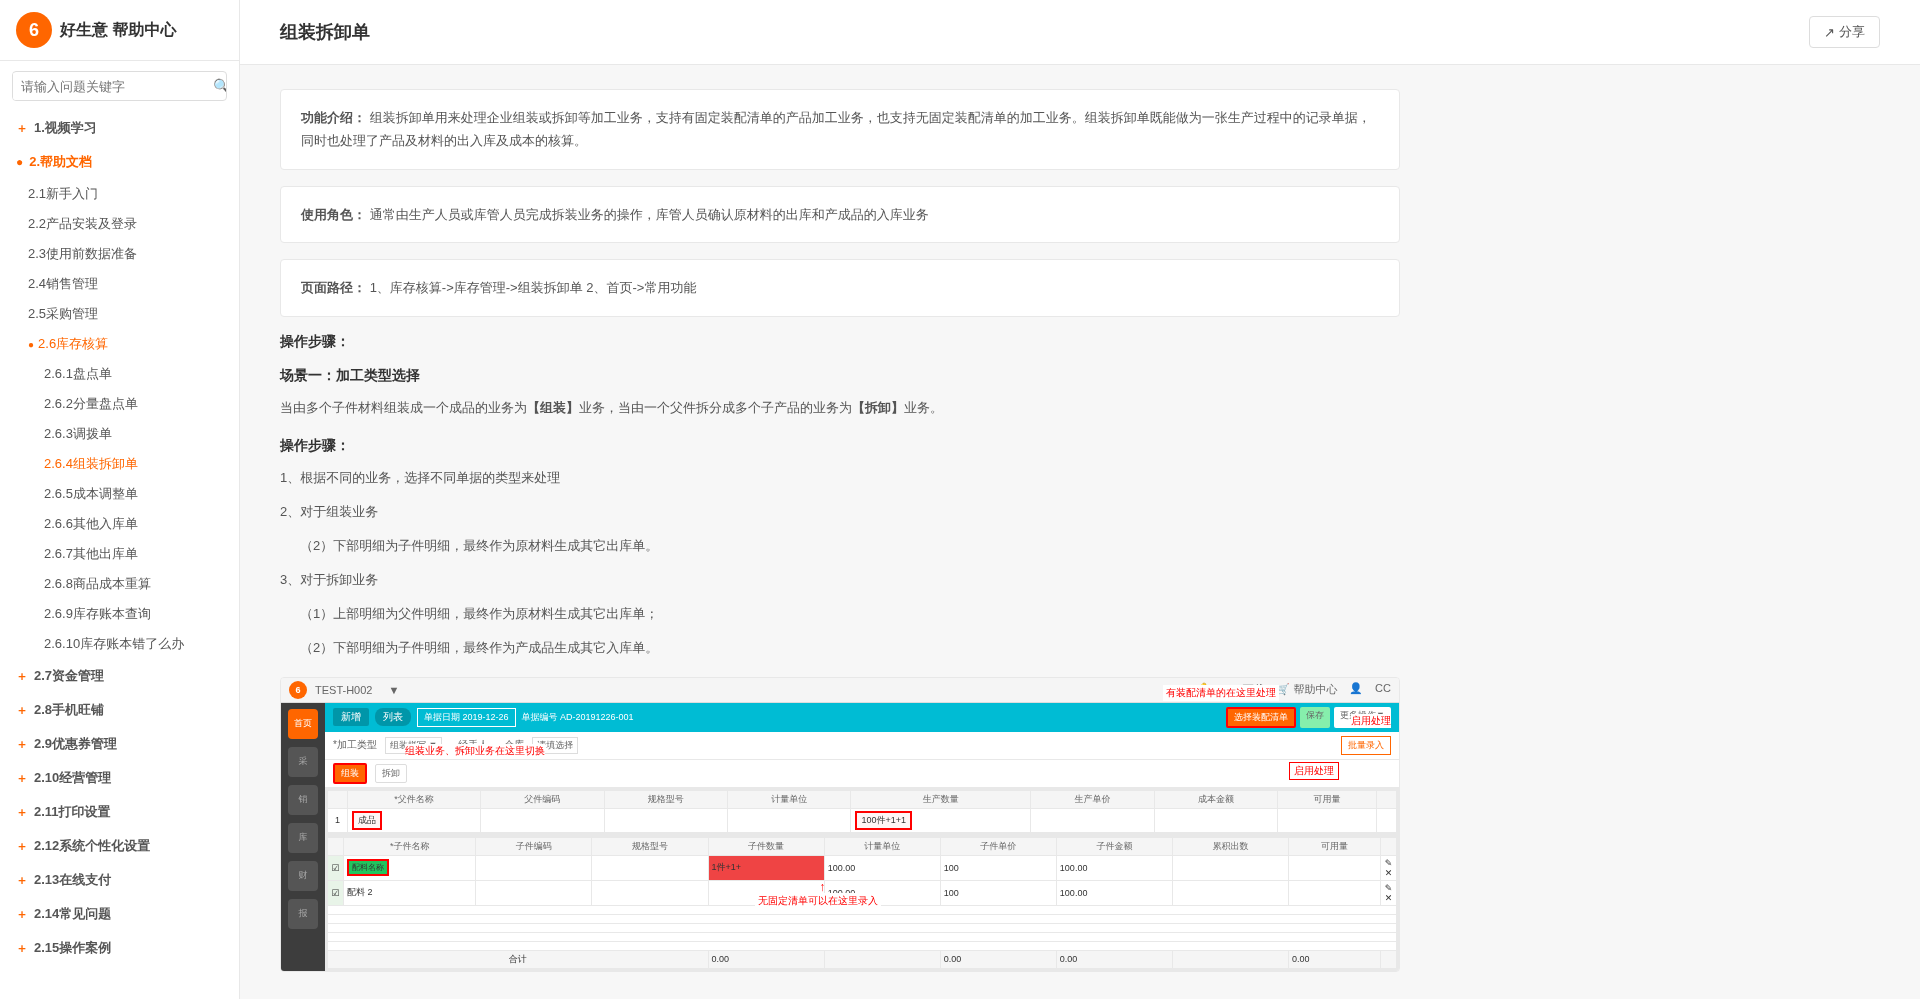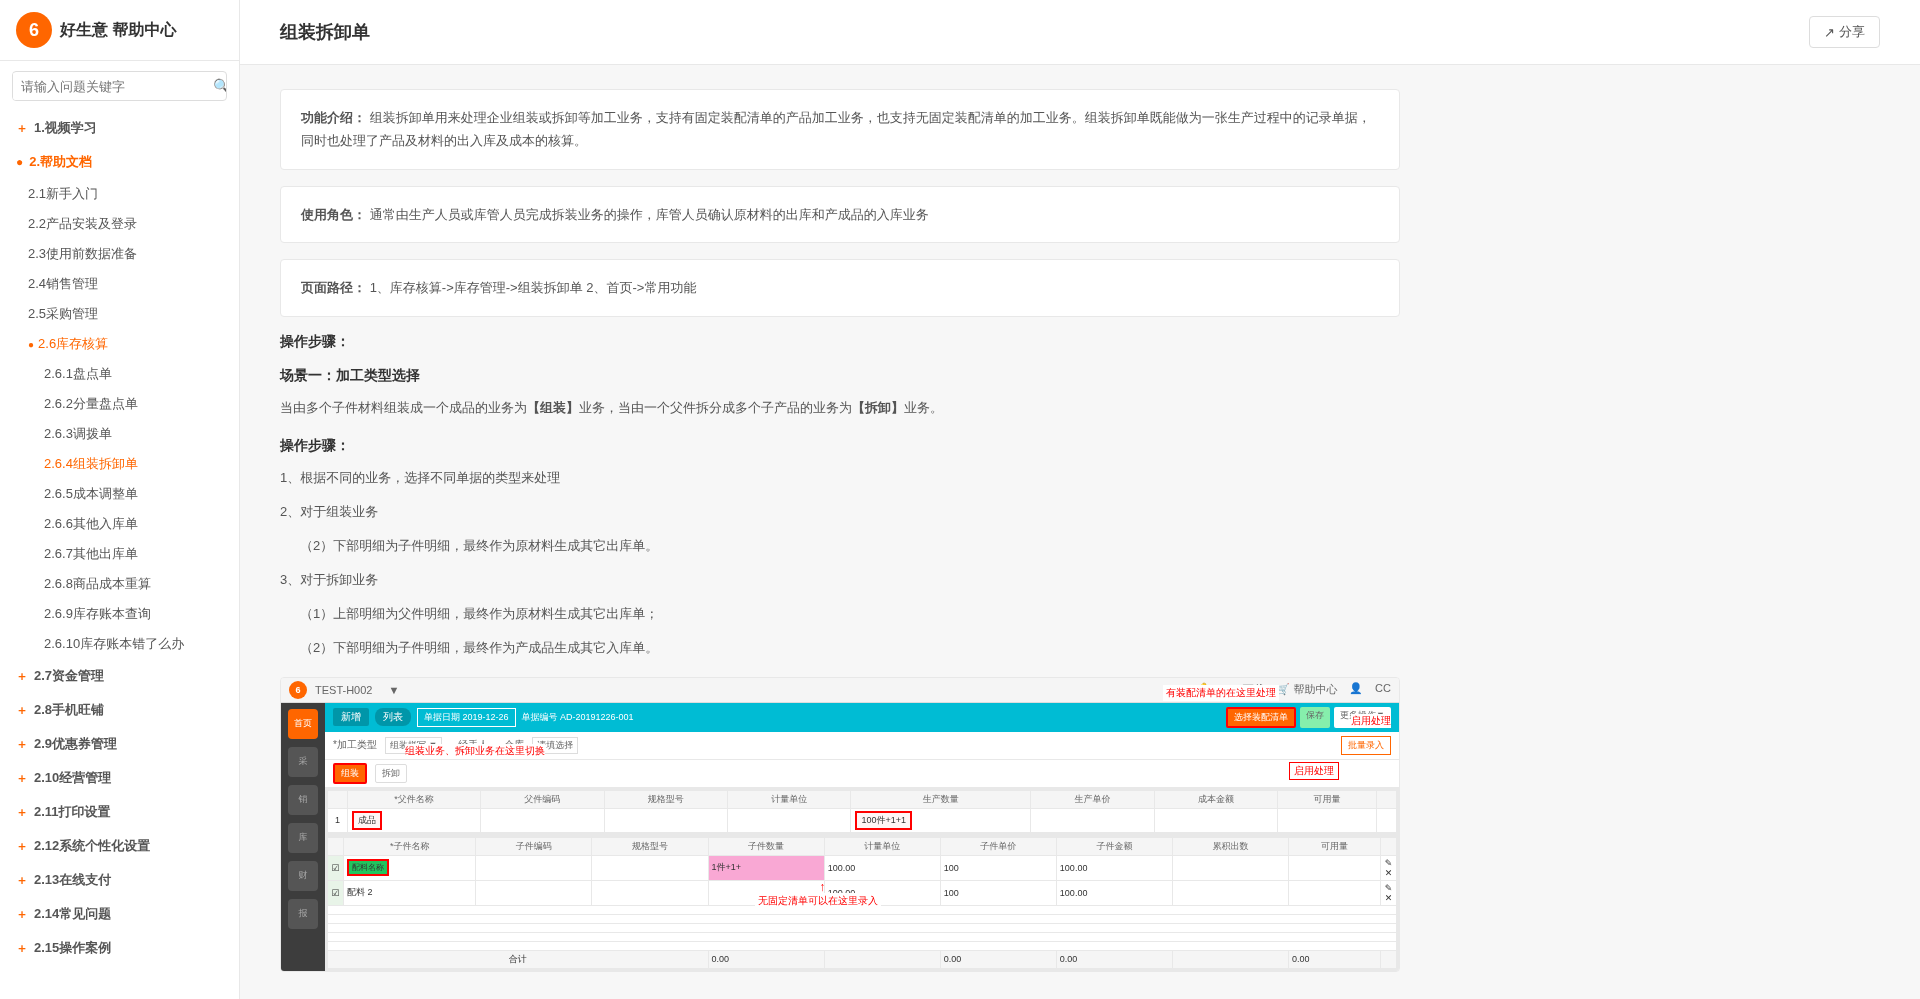--- a/index.html
+++ b/index.html
@@ -391,21 +391,21 @@
                   </tr>
                 </thead>
                 <tbody>
                   <tr>
                     <td style="border:1px solid #e8e8e8; padding:2px 3px; text-align:center; background:#e8f4e8;">☑</td>
                     <td style="border:1px solid #e8e8e8; padding:2px 3px;">
                       <span style="border:2px solid red; padding:1px 3px; display:inline-block; background:#22c55e; font-size:8px;text-align:right;">配料名称</span>
                     </td>
                     <td style="border:1px solid #e8e8e8; padding:2px 3px;"></td>
                     <td style="border:1px solid #e8e8e8; padding:2px 3px;"></td>
-                    <td style="border:1px solid #e8e8e8; padding:2px 3px; background:#f9a8d4;">1件+1+</td>
+                    <td style="border:1px solid #e8e8e8; padding:2px 3px; background:#ef4444;">1件+1+</td>
                     <td style="border:1px solid #e8e8e8; padding:2px 3px;">100.00</td>
                     <td style="border:1px solid #e8e8e8; padding:2px 3px;">100</td>
                     <td style="border:1px solid #e8e8e8; padding:2px 3px;">100.00</td>
                     <td style="border:1px solid #e8e8e8; padding:2px 3px;"></td>
                     <td style="border:1px solid #e8e8e8; padding:2px 3px;"></td>
                     <td style="border:1px solid #e8e8e8; padding:2px 3px; text-align:center;">✎ ✕</td>
                   </tr>
                   <tr>
                     <td style="border:1px solid #e8e8e8; padding:2px 3px; text-align:center; background:#e8f4e8;">☑</td>
                     <td style="border:1px solid #e8e8e8; padding:2px 3px;">配料 2</td>

